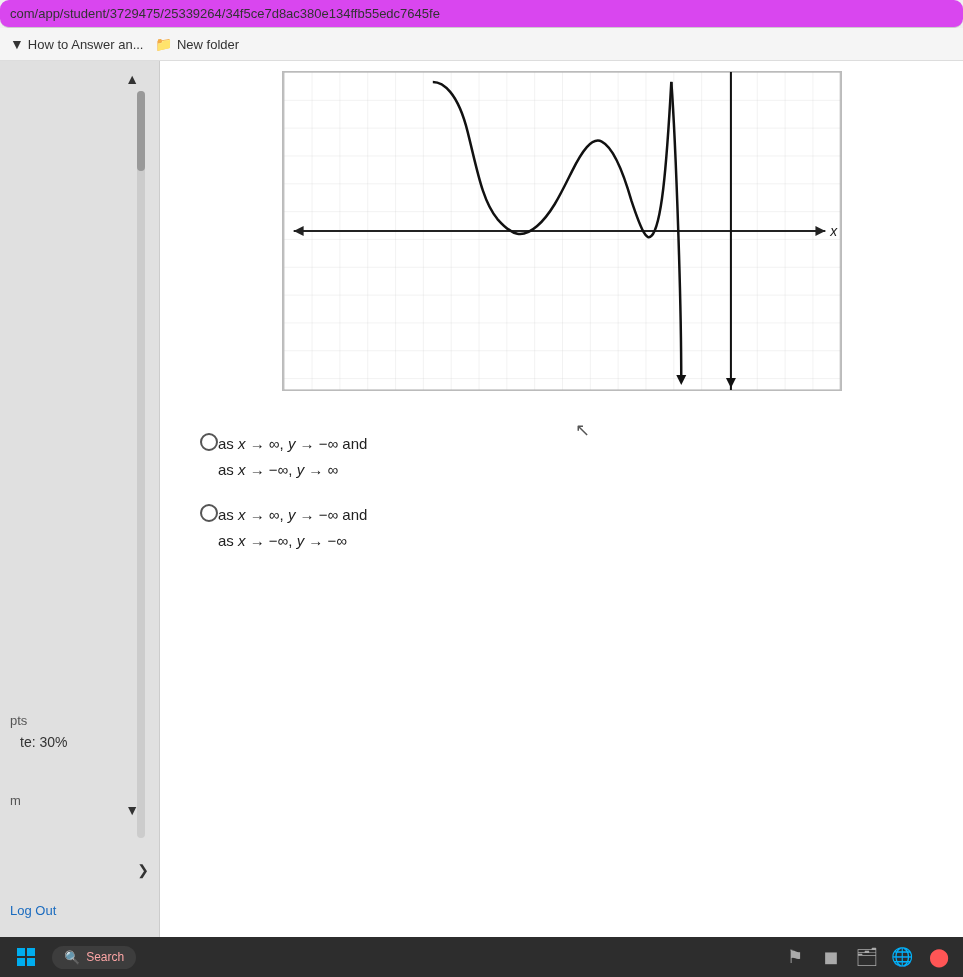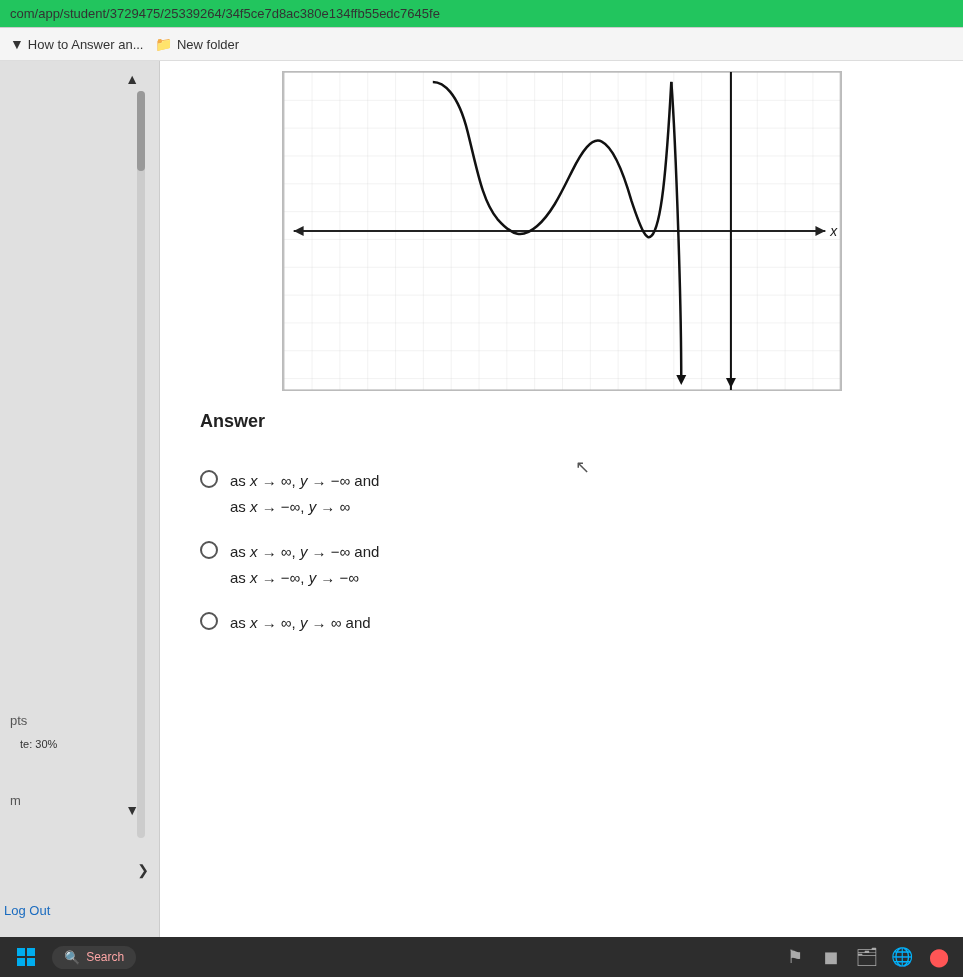--- a/index.html
+++ b/index.html
@@ -7,28 +7,29 @@
       font-family: Arial, sans-serif;
       background: #f0f0f0;
       width: 963px;
       height: 977px;
       overflow: hidden;
       position: relative;
     }
 
     
     .top-bar {
-      background: #22c55e;
+      background: #d946ef;
       border-bottom: 1px solid #ccc;
       padding: 6px 10px;
       font-size: 13px;
       color: #333;
       display: flex;
       align-items: center;
       gap: 16px;
+      border-radius: 9px;
     }
 
     
     .breadcrumb-bar {
       background: #f5f5f5;
       border-bottom: 1px solid #ddd;
       padding: 8px 10px;
       display: flex;
       align-items: center;
       gap: 12px;
@@ -64,21 +65,21 @@
       background: #e0e0e0;
       border-right: 1px solid #ccc;
       padding: 10px 0;
       display: flex;
       flex-direction: column;
       align-items: center;
       position: relative;
     }
 
     .sidebar-score {
-      font-size: 11px;
+      font-size: 14px;
       color: #333;
       padding: 8px 12px;
       position: absolute;
       bottom: 220px;
       left: 8px;
     }
 
     .sidebar-arrow-up {
       position: absolute;
       top: 10px;
@@ -137,21 +138,21 @@
       bottom: 100px;
       right: 10px;
       font-size: 14px;
       color: #333;
       cursor: pointer;
     }
 
     .logout-link {
       position: absolute;
       bottom: 60px;
-      left: 4px;
+      left: 10px;
       font-size: 13px;
       color: #1a6bbf;
       cursor: pointer;
       text-decoration: none;
     }
 
     
     .content-area {
       flex: 1;
       background: #fff;
@@ -195,21 +196,20 @@
 
     .answer-options {
       display: flex;
       flex-direction: column;
       gap: 20px;
     }
 
     .answer-option {
       display: flex;
       align-items: flex-start;
-      gap: 12px;
       cursor: pointer;
     }
 
     .radio-circle {
       width: 18px;
       height: 18px;
       border-radius: 50%;
       border: 2px solid #555;
       background: #fff;
       flex-shrink: 0;
@@ -379,21 +379,20 @@
 
           <line x1="450" y1="0" x2="450" y2="320" stroke="#111" stroke-width="2"></line>
 
           <polygon points="400,315 395,305 405,305" fill="#111"></polygon>
           <polygon points="450,318 445,308 455,308" fill="#111"></polygon>
         </svg>
       </div>
     </div>
 
     <div class="answer-section">
-      <h2 class="answer-title">Answer</h2>
 
       <div style="position:relative; height:20px;">
         <span class="cursor-arrow">↖</span>
       </div>
 
       <div class="answer-options">
 
         <div class="answer-option">
           <div class="radio-circle"></div>
           <div class="option-text">
@@ -403,26 +402,20 @@
         </div>
 
         <div class="answer-option">
           <div class="radio-circle"></div>
           <div class="option-text">
             <span>as <i>x</i> → ∞, <i>y</i> → −∞ and</span><br>
             <span>as <i>x</i> → −∞, <i>y</i> → −∞</span>
           </div>
         </div>
 
-        <div class="answer-option">
-          <div class="radio-circle"></div>
-          <div class="option-text">
-            <span>as <i>x</i> → ∞, <i>y</i> → ∞ and</span>
-          </div>
-        </div>
 
       </div>
     </div>
 
   </div>
 </div>
 
 <div class="taskbar">
   <div class="taskbar-windows">
     <div class="win-grid">

